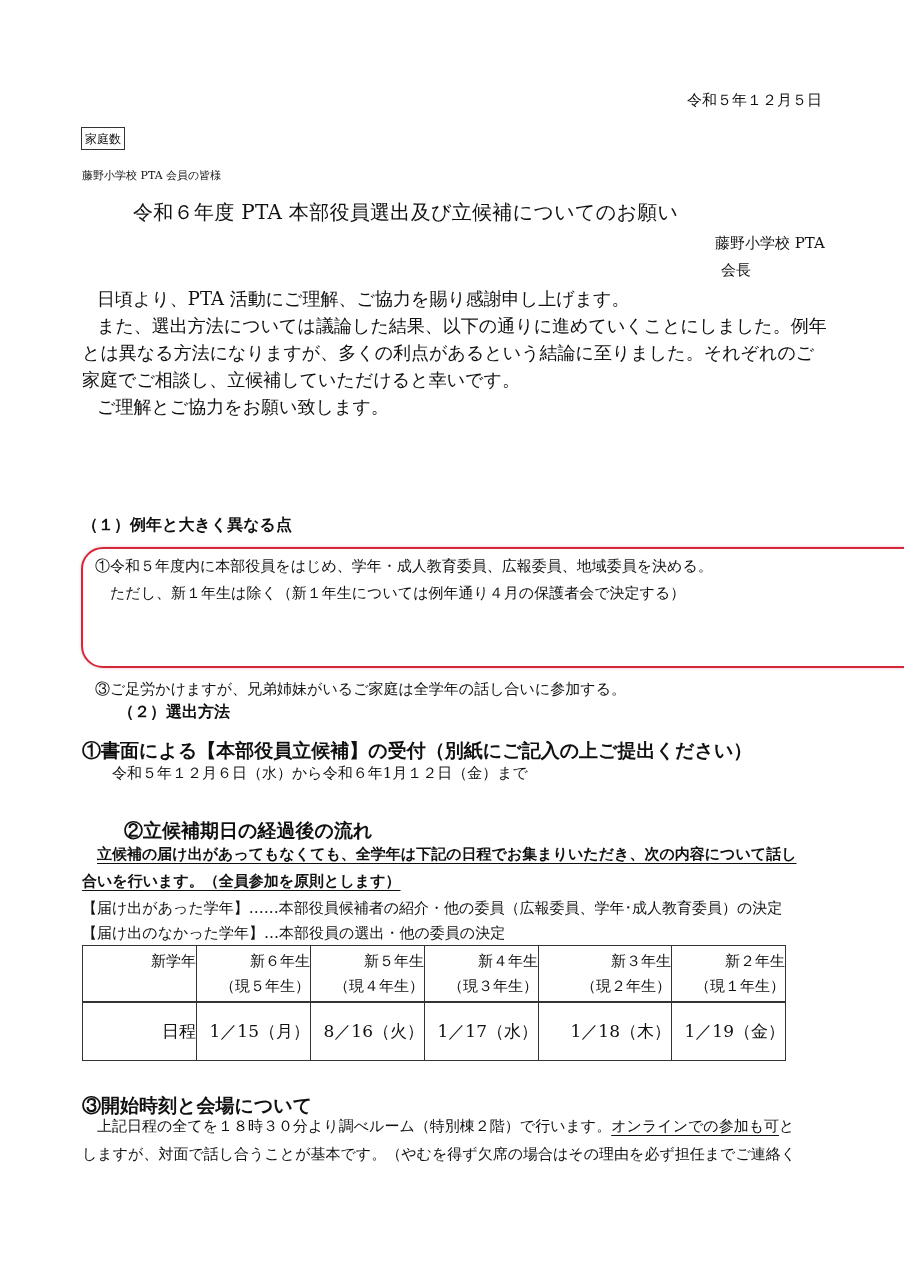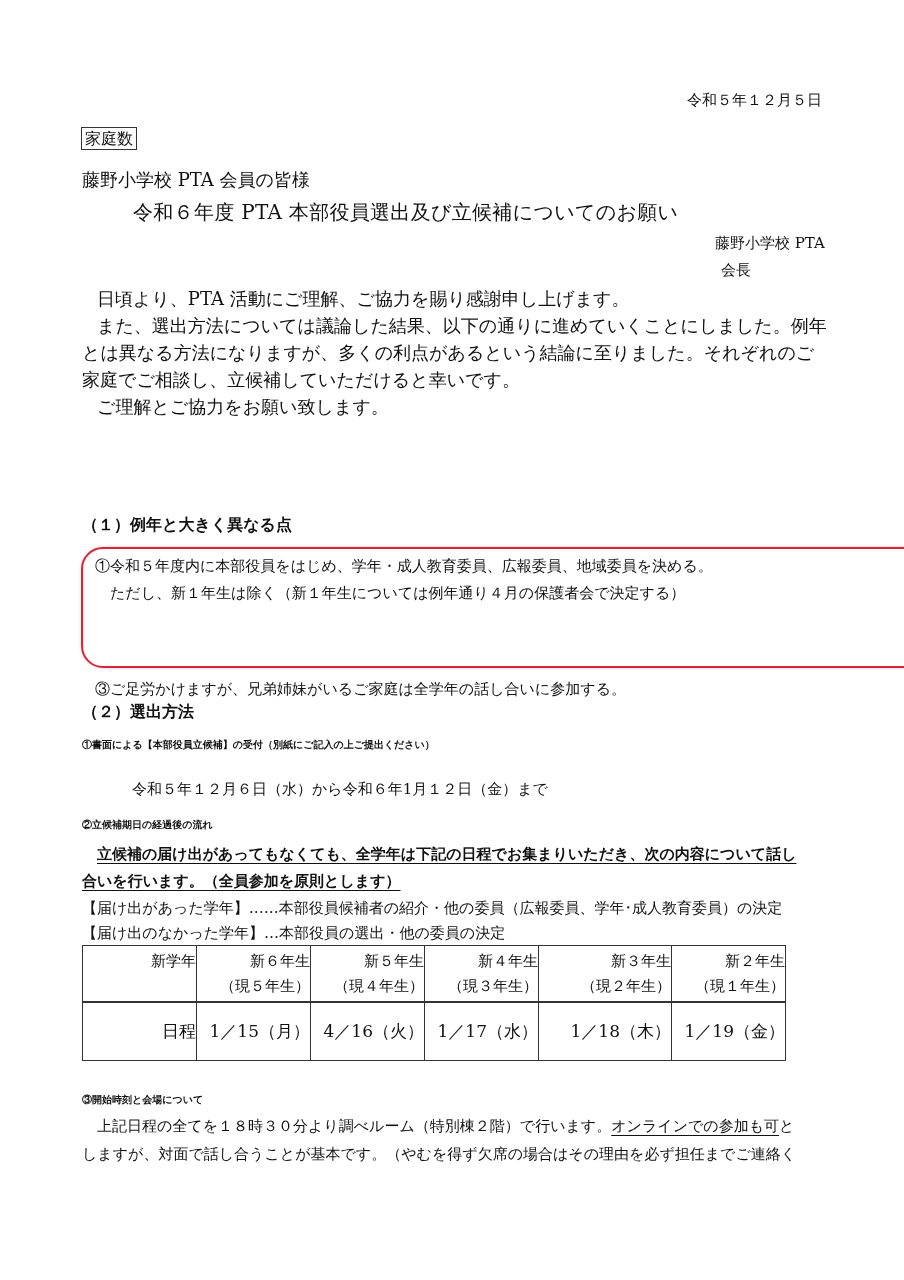--- a/index.html
+++ b/index.html
@@ -4,38 +4,38 @@
   <style>
     html, body { margin: 0; padding: 0; background: #ffffff; }
     body {
       width: 904px; height: 1280px; position: relative; overflow: hidden;
       font-family: "DejaVu Serif", "Liberation Serif", serif;
       color: #111111;
     }
     .abs { position: absolute; white-space: nowrap; }
     .f15 { font-size: 15px; }
     .date { right: 82px; top: 91px; font-size: 15px; }
-    .distbox { left: 81px; top: 127px; font-size: 16px; border: 1px solid #333; padding: 2px 3px 1px 3px; line-height: 18px; }
-    .addressee { left: 82px; top: 168px; font-size: 18px; }
+    .distbox { left: 81px; top: 127px; font-size: 12px; border: 1px solid #333; padding: 2px 3px 1px 3px; line-height: 18px; }
+    .addressee { left: 82px; top: 168px; font-size: 11px; }
     .title { left: 133px; top: 199px; font-size: 20px; letter-spacing: 0.3px; }
     .org { left: 715px; top: 234px; font-size: 15px; }
     .role { left: 721px; top: 261px; font-size: 15px; }
 
     .para { position: absolute; left: 82px; width: 750px; font-size: 18px; line-height: 27px; white-space: normal; }
     .para p { margin: 0; text-indent: 15px; }
 
     .h1 { left: 82px; font-size: 16px; font-weight: bold; }
     .redbox {
       position: absolute; left: 81px; top: 547px; width: 865px; height: 121px;
       border: 2px solid #d4283a; border-radius: 22px; box-sizing: border-box;
       box-shadow: 0 0 3px rgba(212,40,58,0.35);
     }
     .redbox .line { position: absolute; left: 12px; font-size: 15px; white-space: nowrap; }
 
-    .h2 { left: 82px; font-size: 10px; font-weight: bold; }
+    .h2 { left: 82px; font-size: 19px; font-weight: bold; }
     .u { text-decoration: underline; text-underline-offset: 4px; }
 
     table.sched {
       position: absolute; left: 82px; top: 945px; border-collapse: collapse;
       font-size: 15px; font-family: "DejaVu Serif", "Liberation Serif", serif;
     }
     table.sched td { border: 1px solid #333; text-align: right; padding: 0; }
     table.sched tr.hdr td { height: 52px; vertical-align: top; line-height: 25px; padding-top: 3px; }
     table.sched tr.hdr td { border-bottom: 2px solid #333; }
     table.sched tr.row td { height: 57px; font-size: 17px; }
@@ -56,45 +56,45 @@
   <p>ご理解とご協力をお願い致します。</p>
 </div>
 
 <div class="abs h1" style="top:515px;">（１）例年と大きく異なる点</div>
 <div class="redbox">
   <div class="line" style="top:8px;">①令和５年度内に本部役員をはじめ、学年・成人教育委員、広報委員、地域委員を決める。</div>
   <div class="line" style="top:35px;">　ただし、新１年生は除く（新１年生については例年通り４月の保護者会で決定する）</div>
   <div class="line" style="top:89px;margin-top:42px;">③ご足労かけますが、兄弟姉妹がいるご家庭は全学年の話し合いに参加する。</div>
 </div>
 
-<div class="abs h1" style="top:702px;">（２）選出方法</div>
+<div class="abs h1" style="top:702px;margin-left:36px;">（２）選出方法</div>
 
 <div class="abs h2" style="top:738px;">①書面による【本部役員立候補】の受付（別紙にご記入の上ご提出ください）</div>
-<div class="abs f15" style="left:112px; top:780px;margin-left:20px;">令和５年１２月６日（水）から令和６年1月１２日（金）まで</div>
+<div class="abs f15" style="left:112px; top:764px;">令和５年１２月６日（水）から令和６年1月１２日（金）まで</div>
 
-<div class="abs h2" style="top:818px;">②立候補期日の経過後の流れ</div>
+<div class="abs h2" style="top:818px;margin-left:42px;">②立候補期日の経過後の流れ</div>
 <div class="abs f15 u" style="left:97px; top:845px; font-weight:bold;">立候補の届け出があってもなくても、全学年は下記の日程でお集まりいただき、次の内容について話し</div>
 <div class="abs f15 u" style="left:82px; top:872px; font-weight:bold;">合いを行います。（全員参加を原則とします）</div>
 <div class="abs f15" style="left:82px; top:899px;">【届け出があった学年】……本部役員候補者の紹介・他の委員（広報委員、学年･成人教育委員）の決定</div>
 <div class="abs f15" style="left:82px; top:924px;">【届け出のなかった学年】…本部役員の選出・他の委員の決定</div>
 
 <table class="sched">
   <tbody>
       <tr class="hdr">
     <td style="width:113px;"><span>新学年</span></td>
     <td style="width:113px;"><span>新６年生</span><br><span>（現５年生）</span></td>
     <td style="width:113px;"><span>新５年生</span><br><span>（現４年生）</span></td>
     <td style="width:113px;"><span>新４年生</span><br><span>（現３年生）</span></td>
     <td style="width:113px;padding-left:19px;"><span>新３年生</span><br><span>（現２年生）</span></td>
     <td style="width:113px;"><span>新２年生</span><br><span>（現１年生）</span></td>
   </tr>
   <tr class="row">
     <td>日程</td>
     <td>1／15（月）</td>
-    <td>4／16（火）</td>
+    <td>8／16（火）</td>
     <td>1／17（水）</td>
     <td>1／18（木）</td>
     <td>1／19（金）</td>
   </tr>
 </tbody>
   </table>
 
 <div class="abs h2" style="top:1093px;">③開始時刻と会場について</div>
 <div class="abs f15" style="left:97px; top:1117px;"><span>上記日程の全てを１８時３０分より調べルーム（特別棟２階）で行います。</span><span class="u">オンラインでの参加も可</span><span>と</span></div>
 <div class="abs f15" style="left:82px; top:1145px;">しますが、対面で話し合うことが基本です。（やむを得ず欠席の場合はその理由を必ず担任までご連絡く</div>

